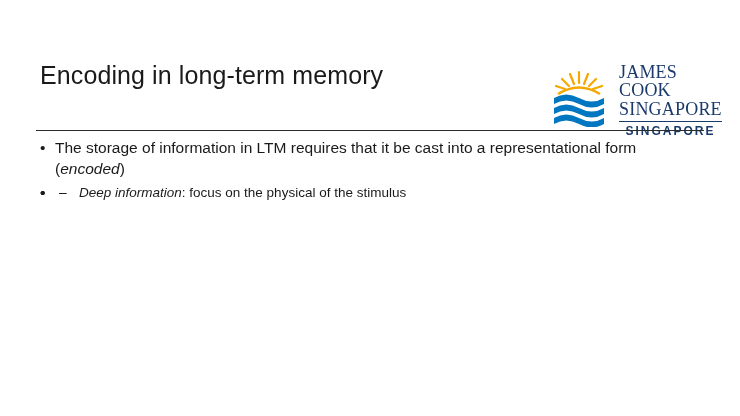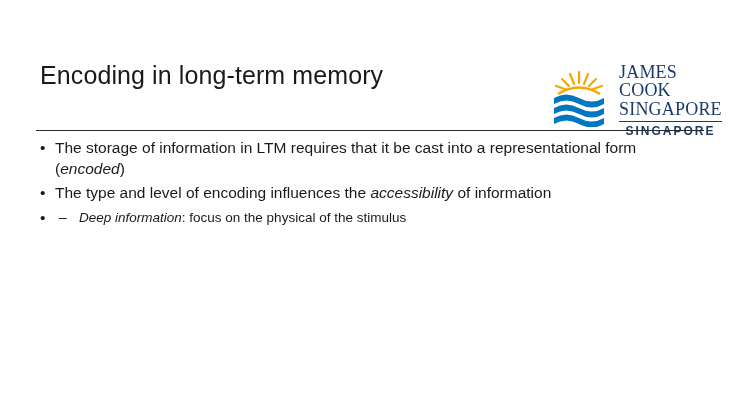--- a/index.html
+++ b/index.html
@@ -190,21 +190,21 @@
       <div class="logo-rule"></div>
       <div class="logo-line3">SINGAPORE</div>
     </div>
   </div>
 
   <div class="divider"></div>
 
   <div class="body">
     <ul class="level1" id="bullet-list">
         <li><span class="bullet">•</span><span><span>The storage of information in LTM requires that it be cast into a representational form (</span><span class="it">encoded</span><span>)</span></span></li>
-        <li><span class="bullet">•</span><span><span>The type and level of encoding influences the </span><span class="it">accessibility</span><span> of information</span></span></li>
+        <li><span class="bullet">•</span></li>
         <li><span class="bullet">•</span><ul class="level2">
             <li><span class="dash">–</span></li>
             <li><span class="dash">–</span><span><span class="it">Deep information</span><span>: focus on the physical of the stimulus</span></span></li>
           </ul></li>
       </ul>
   </div>
 
 </div>
 
 </body></html>

